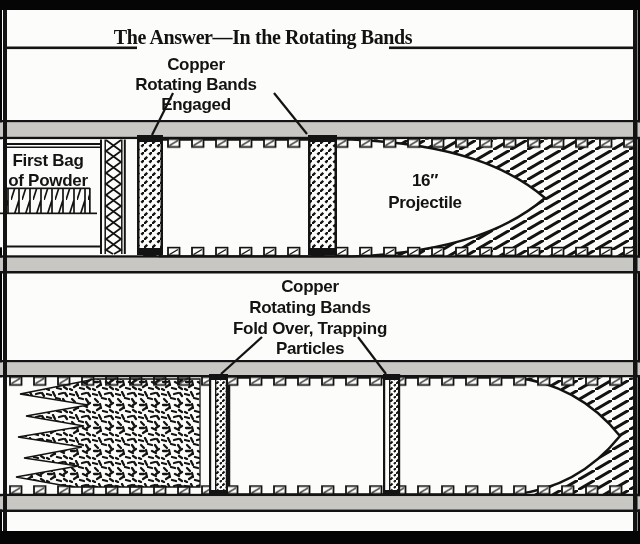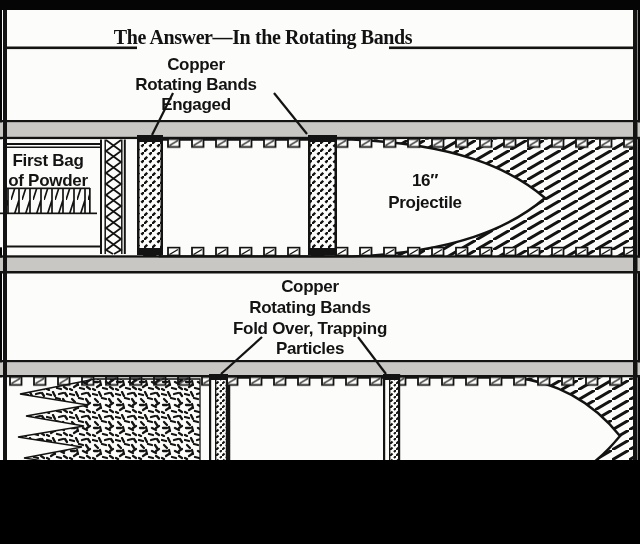--- a/index.html
+++ b/index.html
@@ -1,16 +1,16 @@
 <!DOCTYPE html>
 <html><head>
 <meta charset="utf-8">
 <style>
   html,body{margin:0;padding:0;background:#000;}
-  #stage{position:relative;width:640px;height:460px;background:#000;overflow:hidden;}
+  #stage{position:relative;width:640px;height:544px;background:#000;overflow:hidden;}
   svg{display:block;}
   .title-text{font-family:"Liberation Serif","DejaVu Serif",serif;font-weight:bold;
               font-size:20px;letter-spacing:-0.4px;fill:#121212;}
   .label-text{font-family:"Liberation Sans","DejaVu Sans",sans-serif;font-weight:bold;
               font-size:17px;letter-spacing:-0.3px;fill:#131313;}
   .label-sm{font-family:"Liberation Sans","DejaVu Sans",sans-serif;font-weight:bold;
             font-size:17px;letter-spacing:-0.3px;fill:#131313;}
 </style>
 </head>
 <body>

